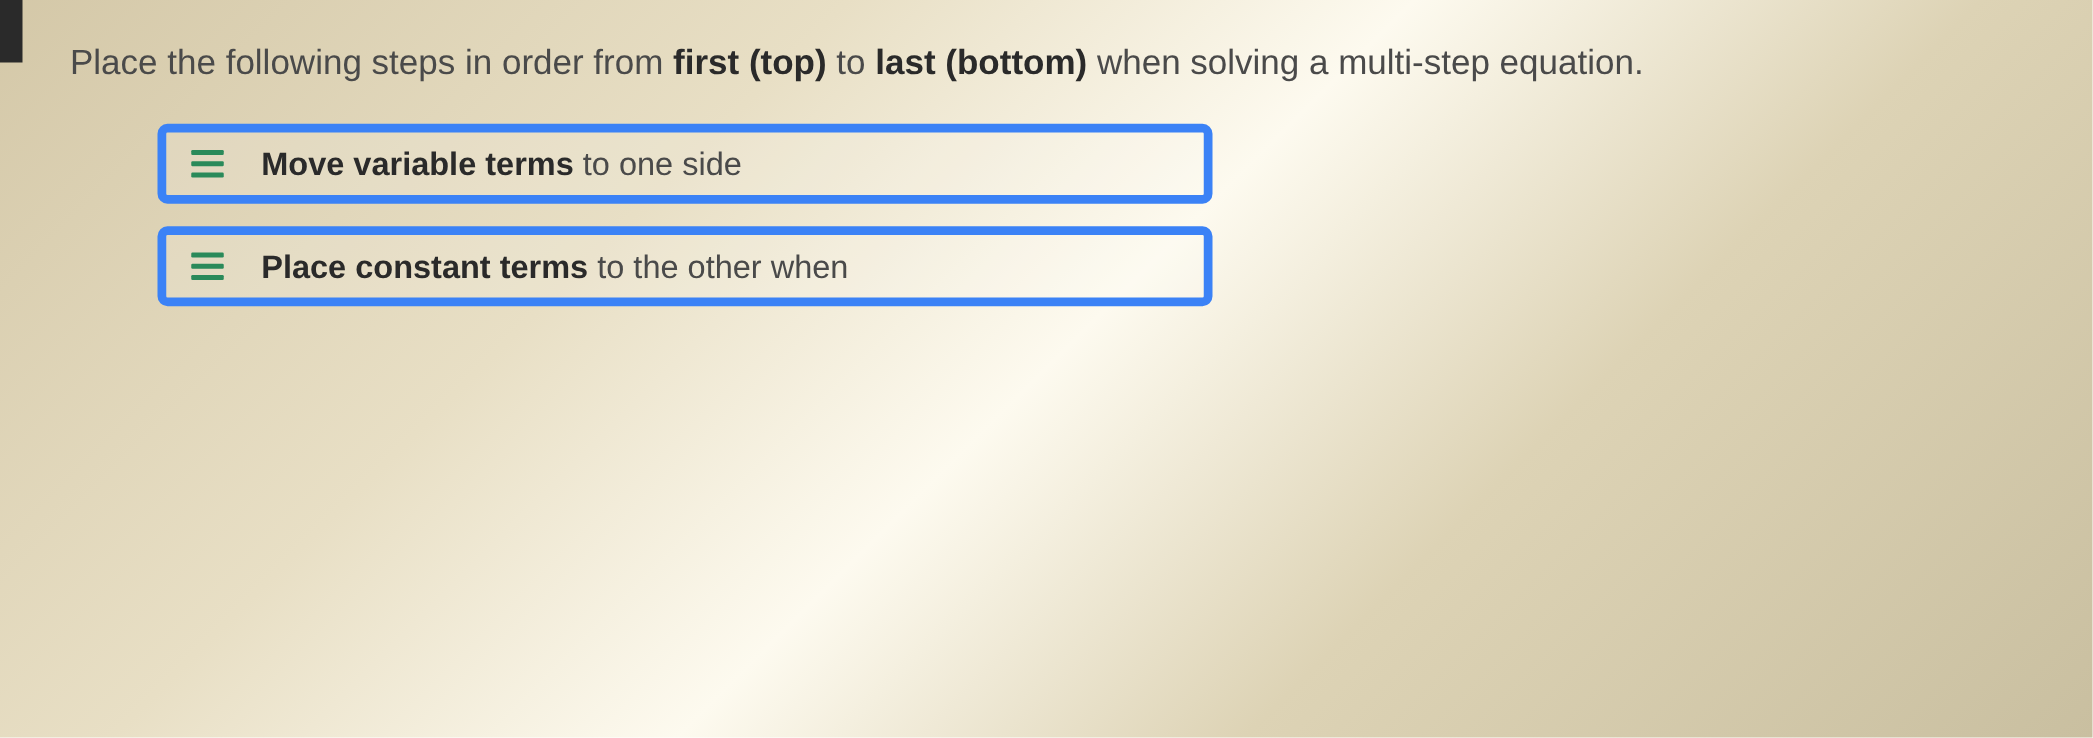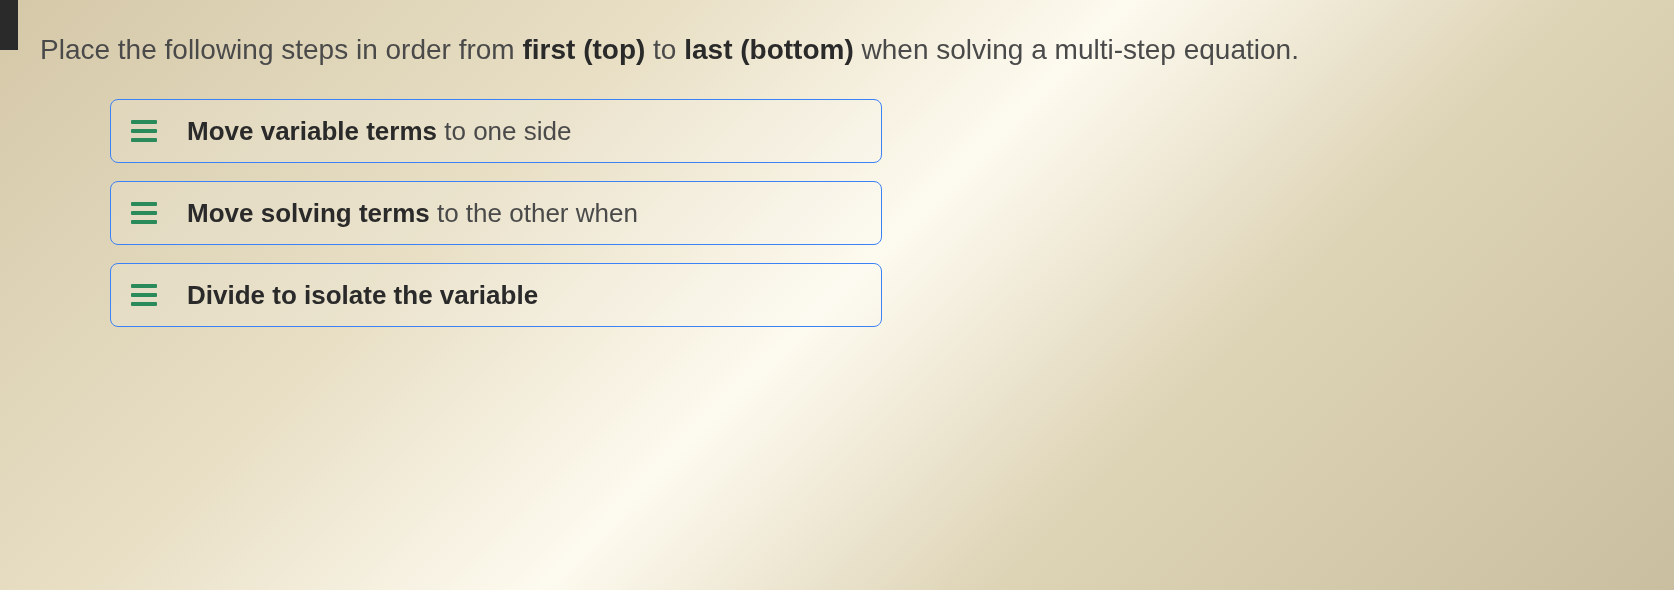--- a/index.html
+++ b/index.html
@@ -17,45 +17,45 @@
     }
     .question-marker {
       position: absolute;
       top: 0;
       left: 0;
       width: 18px;
       height: 50px;
       background: #2a2a2a;
     }
     .content {
-      padding: 30px 40px 20px 40px;
+      padding: 30px 40px 20px 56px;
     }
     .instruction {
       font-size: 28px;
       color: #4a4a4a;
       margin-bottom: 30px;
       line-height: 1.4;
     }
     .instruction .bold {
       font-weight: 700;
       color: #2a2a2a;
     }
     .items-container {
       margin-left: 70px;
       display: flex;
       flex-direction: column;
       gap: 18px;
     }
     .sortable-item {
       display: flex;
       align-items: center;
-      width: 772px;
+      width: 844px;
       height: 64px;
       background: rgba(255, 255, 255, 0.15);
-      border: 1px solid #3b82f6;
+      border: 7px solid #3b82f6;
       border-radius: 8px;
       cursor: grab;
       padding: 0 20px;
     }
     .drag-handle {
       display: flex;
       flex-direction: column;
       gap: 5px;
       margin-right: 30px;
       flex-shrink: 0;
@@ -99,30 +99,20 @@
     </div>
 
 
     <div class="sortable-item">
       <div class="drag-handle">
         <div class="drag-line"></div>
           <div class="drag-line"></div>
           <div class="drag-line"></div>
       </div>
       <div class="item-text">
-        <span class="bold">Move solving terms</span><span> to the other when</span>
+        <span class="bold">Place constant terms</span><span> to the other when</span>
       </div>
     </div>
 
-    <div class="sortable-item">
-      <div class="drag-handle">
-        <div class="drag-line"></div>
-          <div class="drag-line"></div>
-          <div class="drag-line"></div>
-      </div>
-      <div class="item-text">
-        <span class="bold">Divide to isolate the variable</span><span></span>
-      </div>
-    </div>
 
 
   </div>
 </div>
 
 </body></html>

